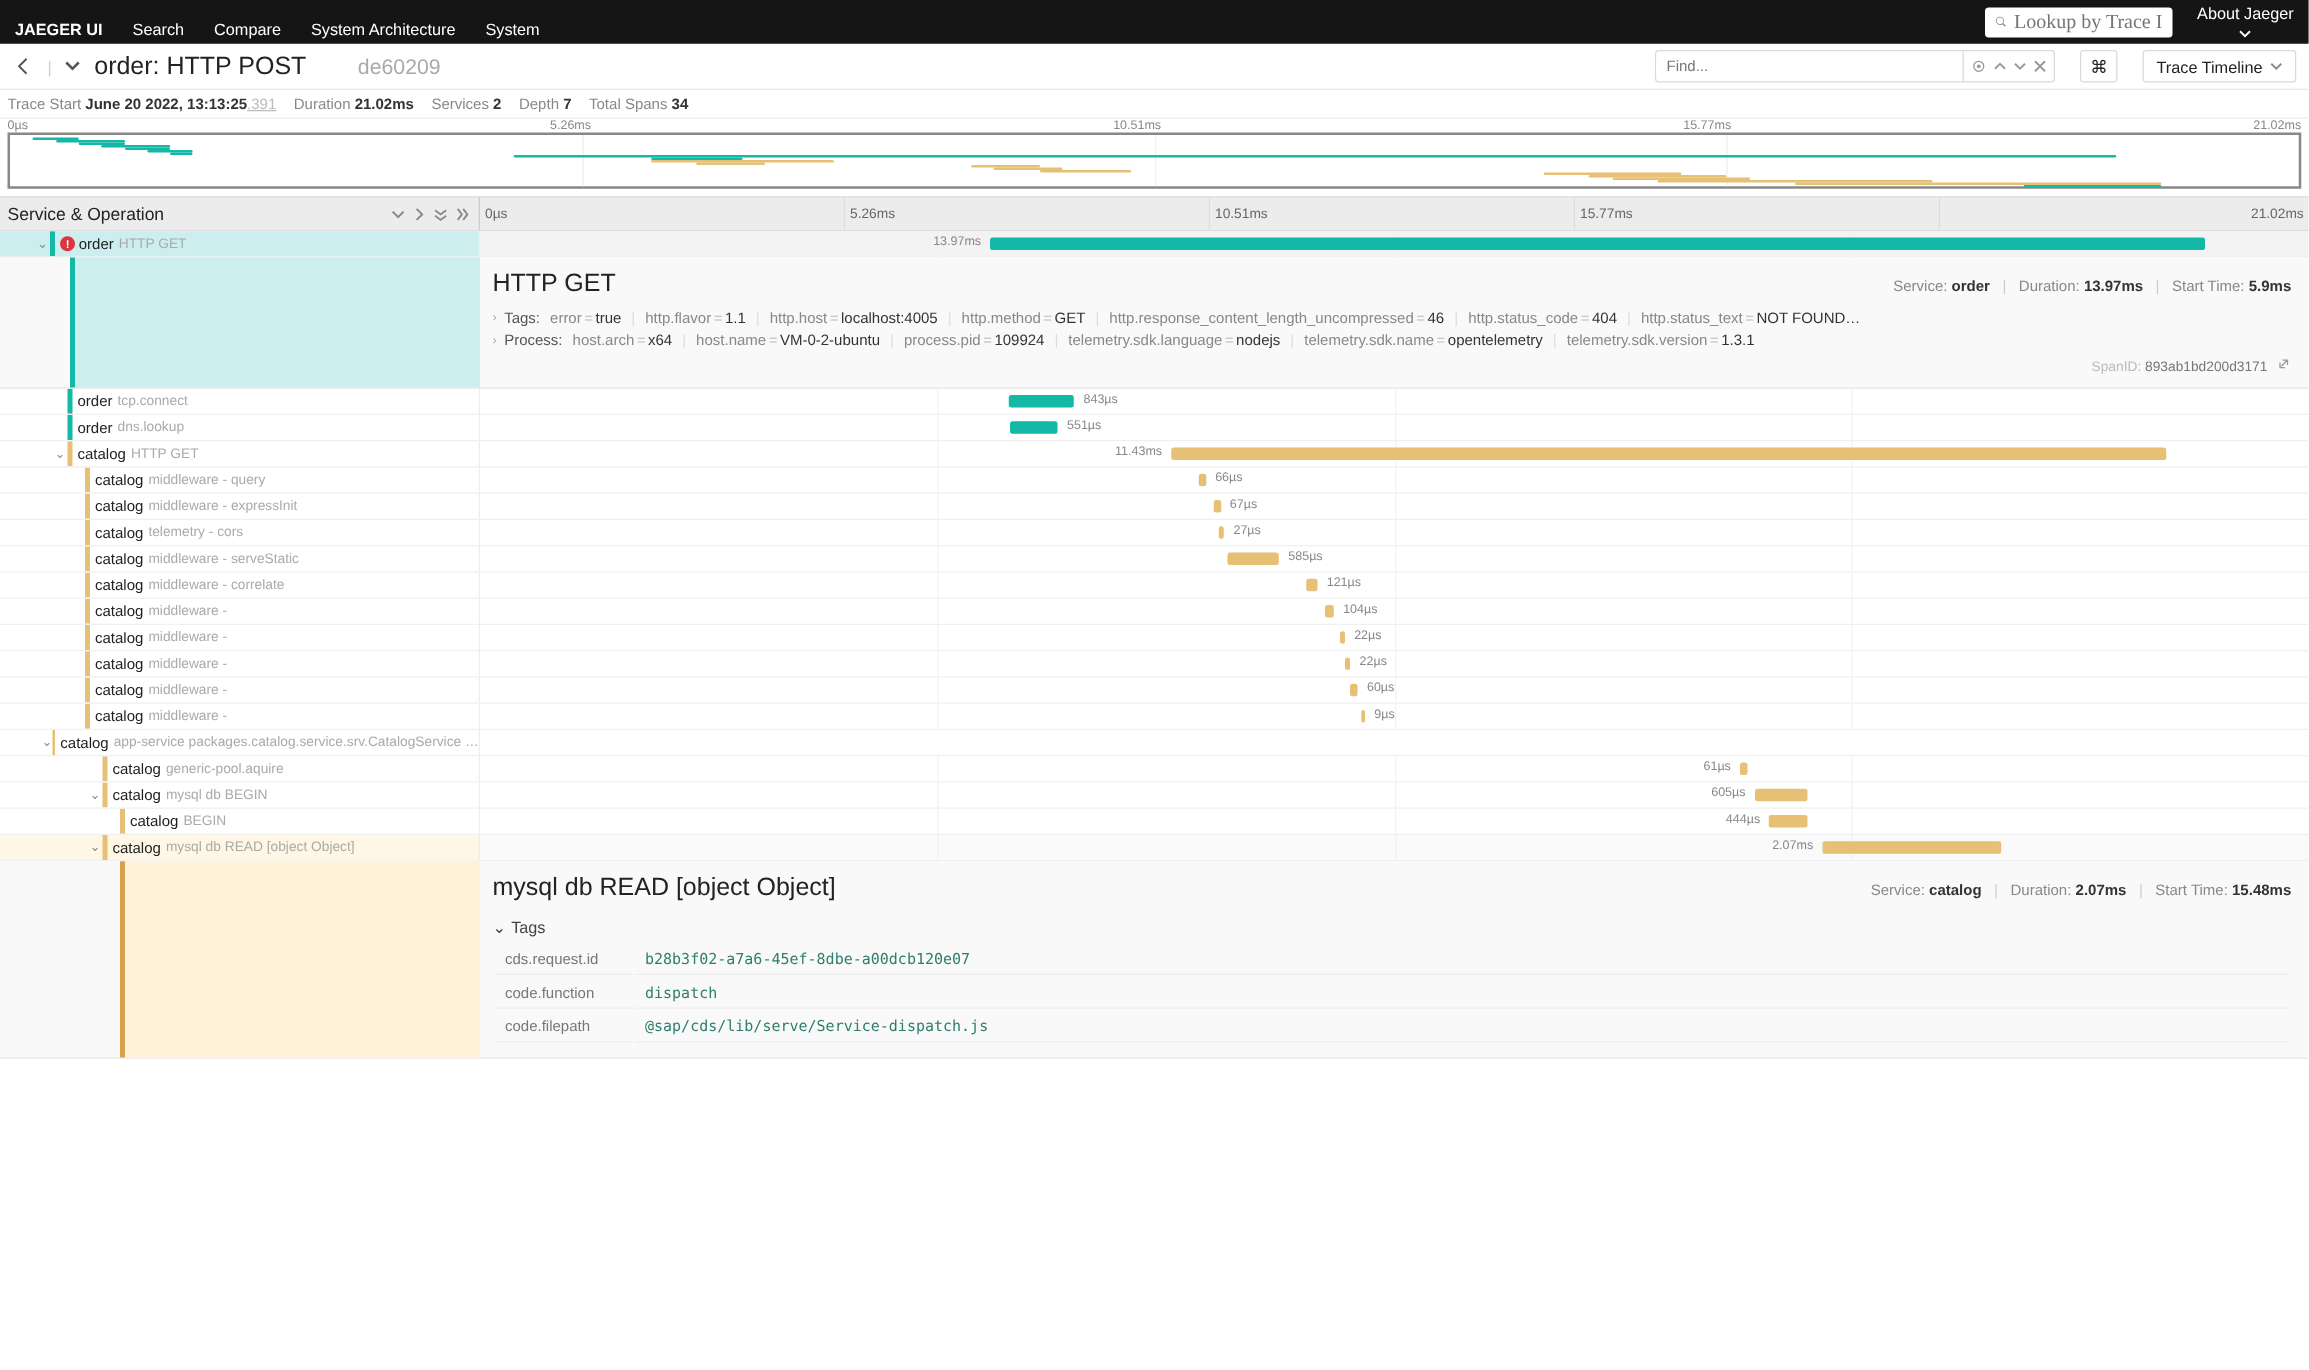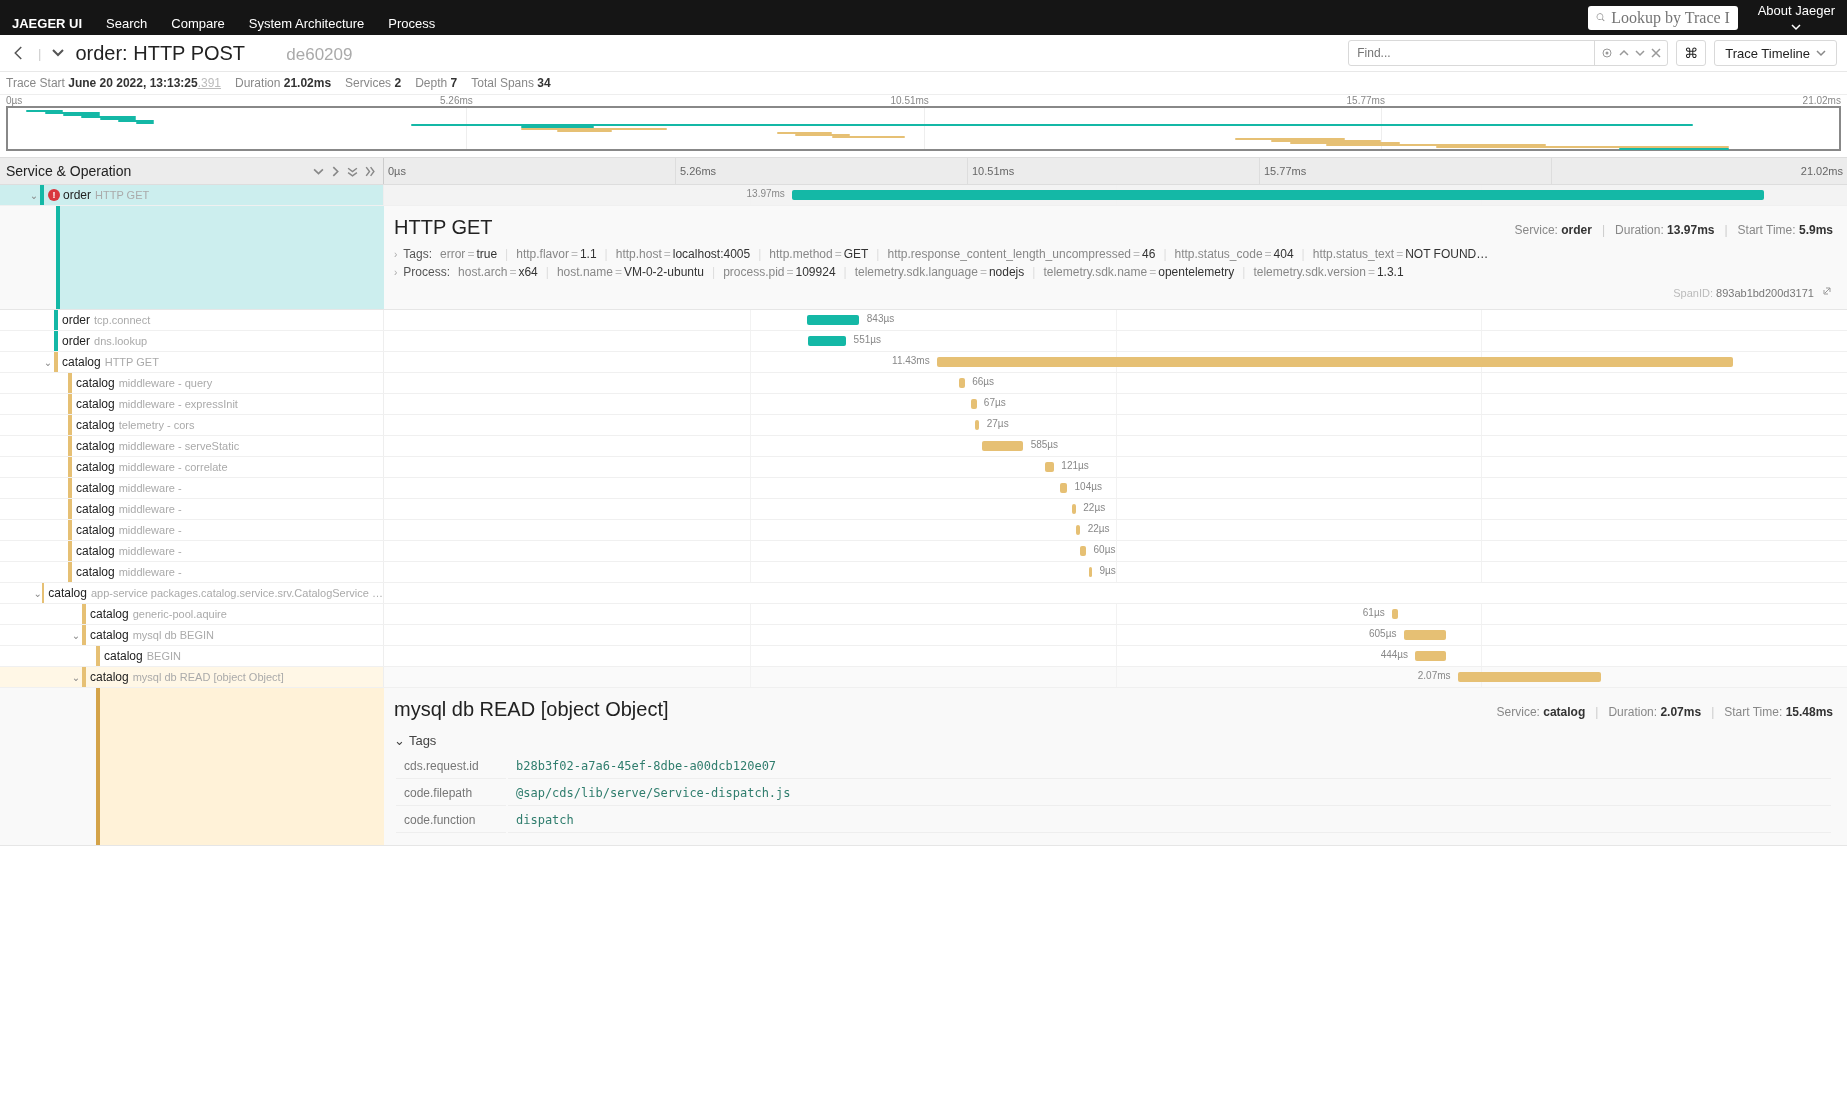--- a/index.html
+++ b/index.html
@@ -13,21 +13,21 @@
 .lookup input { border: none; outline: none; font-size: 16px; width: 100%; color: #0f766e; font-family: Liberation Serif, serif; }
 .lookup svg { width: 12px; height: 12px; margin-right: 5px; fill: #888; }
 .about { color: #fff; font-size: 13px; display: flex; align-items: center; gap: 4px; flex-direction: column; }
 
 .tracehdr { height: 37px; display: flex; align-items: center; border-bottom: 1px solid #e8e8e8; padding: 0 10px; justify-content: space-between; }
 .tracehdr-left { display: flex; align-items: center; gap: 10px; }
 .back { width: 18px; height: 18px; }
 .chev { width: 14px; height: 14px; }
 .tracetitle { font-size: 20px; font-weight: 400; }
 .traceid { color: #aaa; font-size: 17px; font-weight: 400; margin-left: 36px; }
-.tracehdr-right { display: flex; align-items: center; gap: 8px; padding-left: 20px; }
+.tracehdr-right { display: flex; align-items: center; gap: 20px; padding-left: 20px; }
 .findbox { border: 1px solid #d9d9d9; border-radius: 3px; height: 26px; display: flex; align-items: center; width: 320px; }
 .findbox input { border: none; outline: none; padding: 0 8px; font-size: 12px; flex: 1; }
 .findctrls { display: flex; align-items: center; border-left: 1px solid #d9d9d9; height: 100%; padding: 0 6px; gap: 6px; color: #999; }
 .kbd-btn { border: 1px solid #d9d9d9; border-radius: 3px; width: 30px; height: 26px; display: flex; align-items: center; justify-content: center; font-size: 14px; }
 .viewsel { border: 1px solid #d9d9d9; border-radius: 3px; height: 26px; display: flex; align-items: center; padding: 0 10px; gap: 6px; font-size: 13px; }
 
 .metabar { padding: 4px 6px; font-size: 12px; color: #888; display: flex; gap: 14px; border-bottom: 1px solid #eee;}
 .metabar b { color: #333; font-weight: 600; }
 .metabar .faded { color: #bbb; text-decoration: underline; }
 
@@ -101,21 +101,21 @@
 </style>
 </head>
 <body>
 
 <div class="topnav">
   <div class="topnav-left">
     <span class="brand">JAEGER UI</span>
     <a>Search</a>
     <a>Compare</a>
     <a>System Architecture</a>
-    <a>Process</a>
+    <a>System</a>
   </div>
   <div class="topnav-right">
     <div class="lookup">
       <svg viewBox="0 0 16 16">
           <path d="M11 6a5 5 0 10-2 4l3 3 1-1-3-3a5 5 0 001-3zM6 2a4 4 0 110 8 4 4 0 010-8z"></path>
         </svg>
       <input placeholder="Lookup by Trace ID..." style="">
     </div>
     <div class="about">
       <span>About Jaeger</span>
@@ -630,24 +630,24 @@
     </div>
     <div class="tags-section">
       <div class="tags-hdr"><span class="chevsm">⌄</span>Tags</div>
       <table class="tags-tbl">
           <tbody>
             <tr>
               <td>cds.request.id</td>
               <td>b28b3f02-a7a6-45ef-8dbe-a00dcb120e07</td>
             </tr>
             <tr>
+              <td>code.function</td>
+              <td>dispatch</td>
+            </tr>
+            <tr>
               <td>code.filepath</td>
               <td>@sap/cds/lib/serve/Service-dispatch.js</td>
             </tr>
-            <tr>
-              <td>code.function</td>
-              <td>dispatch</td>
-            </tr>
           </tbody>
         </table>
     </div>
   </div>
   </div>
 
 </body></html>

